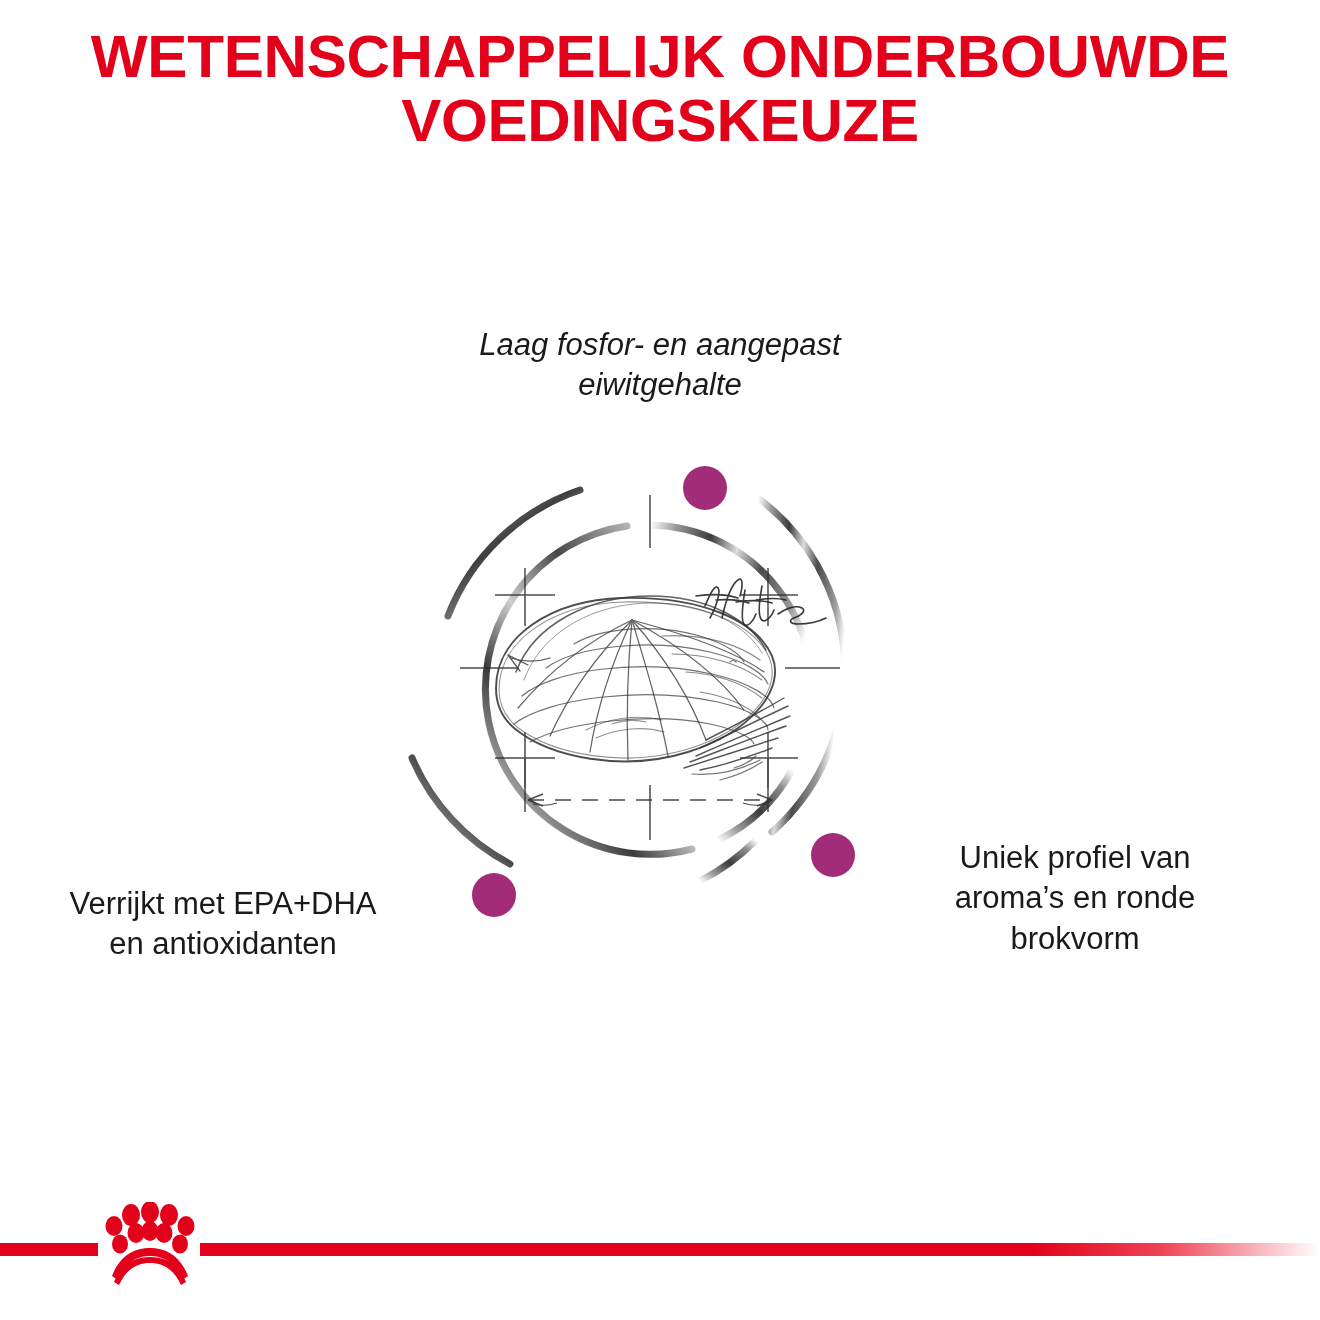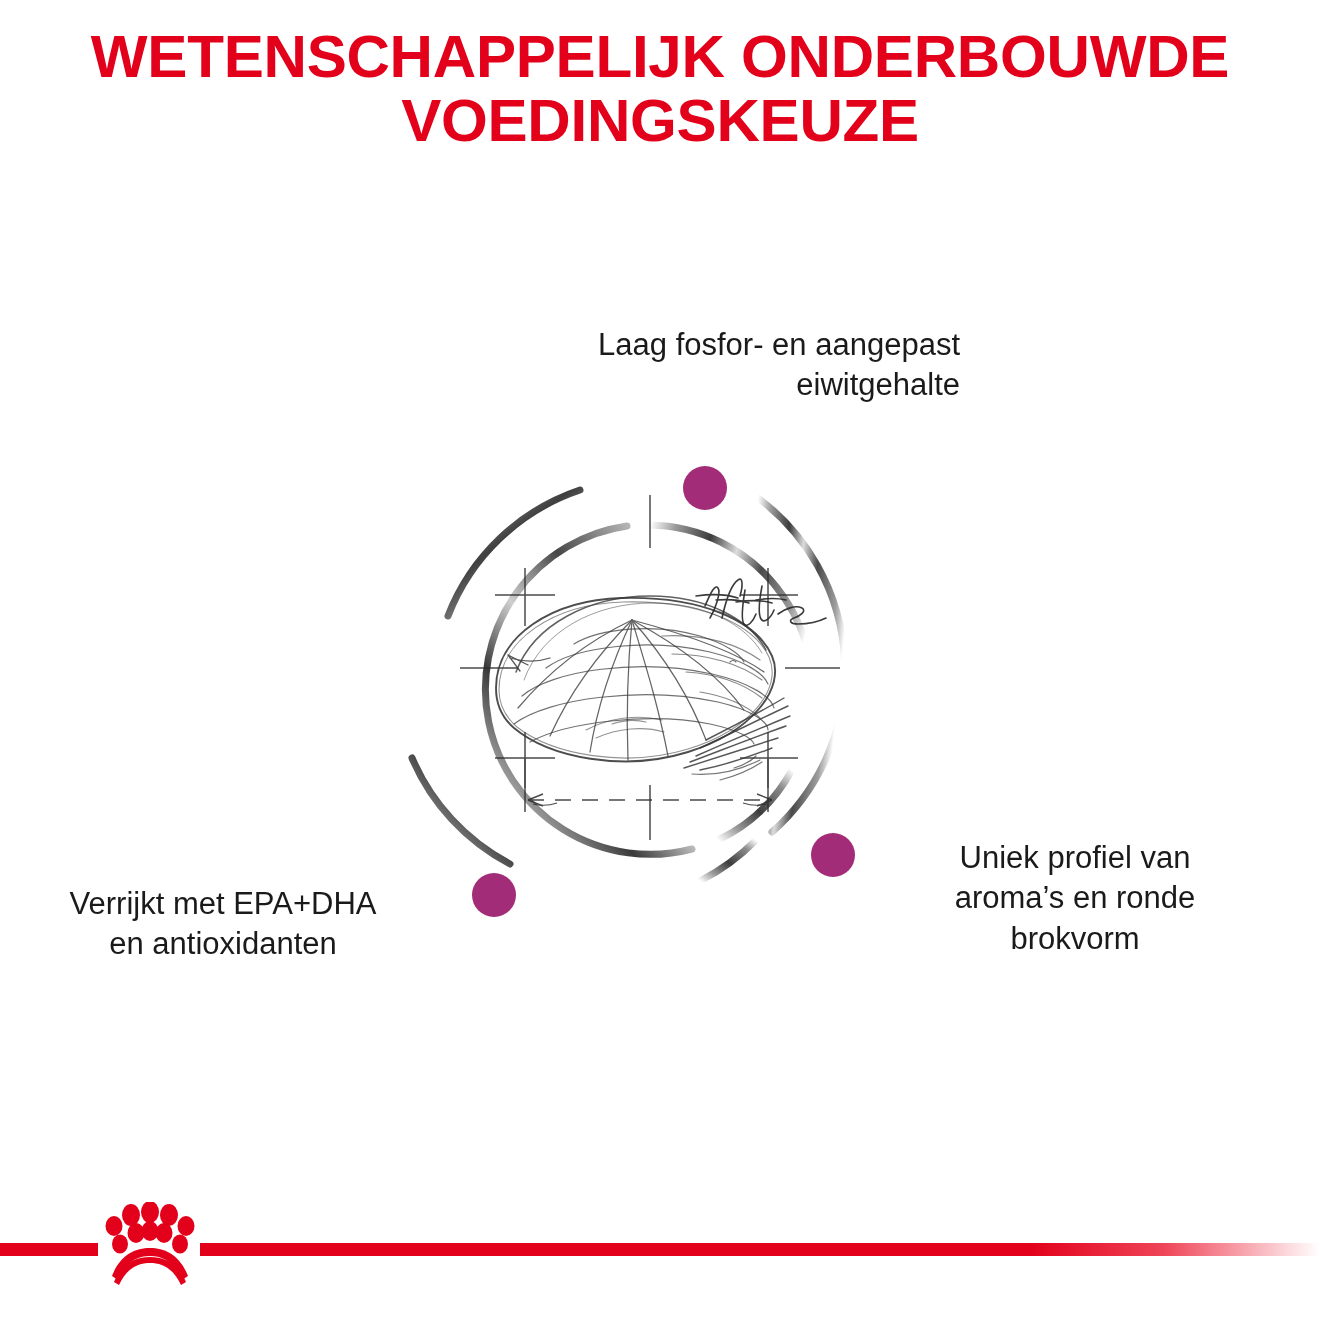--- a/index.html
+++ b/index.html
@@ -46,21 +46,22 @@
     color:#1a1a1a;
     font-family:"Liberation Sans", sans-serif;
     font-weight:400;
     font-size:31px;
     line-height:1.30;
     white-space:pre-line;
   }
   .callout-top {
     left:360px; top:325px;
     width:600px;
-    text-align:right;
+    text-align:center;
+    font-style:italic;
   }
   .callout-right {
     left:905px; top:838px;
     width:340px;
     text-align:center;
   }
   .callout-left {
     left:8px; top:884px;
     width:430px;
     text-align:center;

